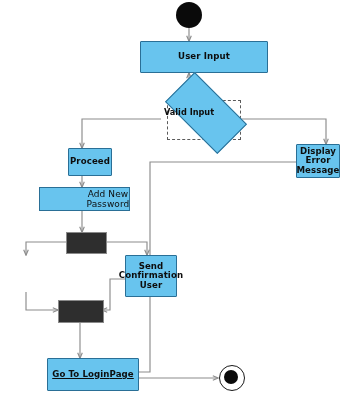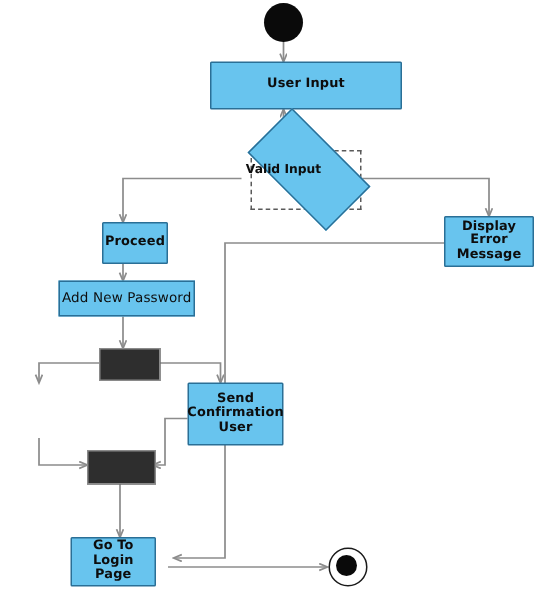--- a/index.html
+++ b/index.html
@@ -6,21 +6,21 @@
   body{width:360px;height:394px;overflow:hidden;
        font-family:"DejaVu Sans","Liberation Sans",sans-serif;}
   #canvas{position:relative;width:360px;height:394px;background:#ffffff;}
   svg.edges{position:absolute;left:0;top:0;width:360px;height:394px;}
 
   .node{position:absolute;box-sizing:border-box;display:flex;
         align-items:center;justify-content:center;text-align:center;
         color:#0d0d0d;line-height:1.12;}
   .act{background:#68c4ee;border:1.3px solid #2a6f96;border-radius:1px;
        font-weight:bold;font-size:8.6px;letter-spacing:.1px;}
-  .act.plain{border-radius:0;font-weight:normal;font-size:9px;}
+  .act.plain{border-radius:0;font-weight:normal;font-size:9px;padding-left:47px;}
   .bar{background:#2e2e2e;border:1.3px solid #8a8a8a;}
   .diamond-wrap{position:absolute;}
   .diamond{position:absolute;left:0;top:0;width:100%;height:100%;
            background:#68c4ee;border:1.3px solid #2a6f96;
            transform:rotate(45deg);}
   .diamond-label{position:absolute;left:0;top:0;width:100%;height:100%;
        display:flex;align-items:center;justify-content:center;
        font-weight:bold;font-size:8.2px;color:#0d0d0d;}
   .sel{position:absolute;border:1.6px dashed #5a5a5a;background:transparent;}
   .start-node{position:absolute;border-radius:50%;background:#0a0a0a;}
@@ -75,45 +75,45 @@
     <span>User Input</span>
   </div>
 
   <div class="sel" style="left:167px;top:100px;width:72px;height:38px;"></div>
 
   <div class="diamond-wrap" style="left:169px;top:92px;width:40px;height:40px;padding-left:32px;">
     <div class="diamond"></div>
     <div class="diamond-label" style="width:72px;left:-16px;">Valid Input</div>
   </div>
 
-  <div class="node act" style="left:296px;top:144px;width:60px;height:34px;flex-direction:column;align-items:center;">
+  <div class="node act" style="left:296px;top:144px;width:44px;height:34px;flex-direction:column;align-items:center;">
     <span>Display Error</span>
     <span>Message</span>
   </div>
 
   <div class="node act" style="left:52px;top:148px;width:44px;height:28px;margin-left:16px;">
     <span>Proceed</span>
   </div>
 
   <div class="node act plain" style="left:39px;top:187px;width:91px;height:24px;">
     <span>Add New Password</span>
   </div>
 
   <div class="bar" style="position:absolute;left:66px;top:232px;width:39px;height:20px;"></div>
 
 
-  <div class="node act" style="left:125px;top:255px;width:64px;height:42px;flex-direction:column;">
+  <div class="node act" style="left:125px;top:255px;width:52px;height:42px;flex-direction:column;">
     <span>Send</span>
     <span>Confirmation</span>
     <span>User</span>
   </div>
 
   <div class="bar" style="position:absolute;left:58px;top:300px;width:44px;height:21px;"></div>
 
-  <div class="node act" style="left:47px;top:358px;width:57px;height:33px;flex-direction:column;">
+  <div class="node act" style="left:47px;top:358px;width:92px;height:33px;flex-direction:row;text-decoration:underline;">
     <span>Go To Login</span>
     <span>Page</span>
   </div>
 
   <div class="end-outer" style="left:219px;top:365px;width:24px;height:24px;">
     <div class="end-inner" style="left:4px;top:4px;width:14px;height:14px;"></div>
   </div>
 
 </div>
 

